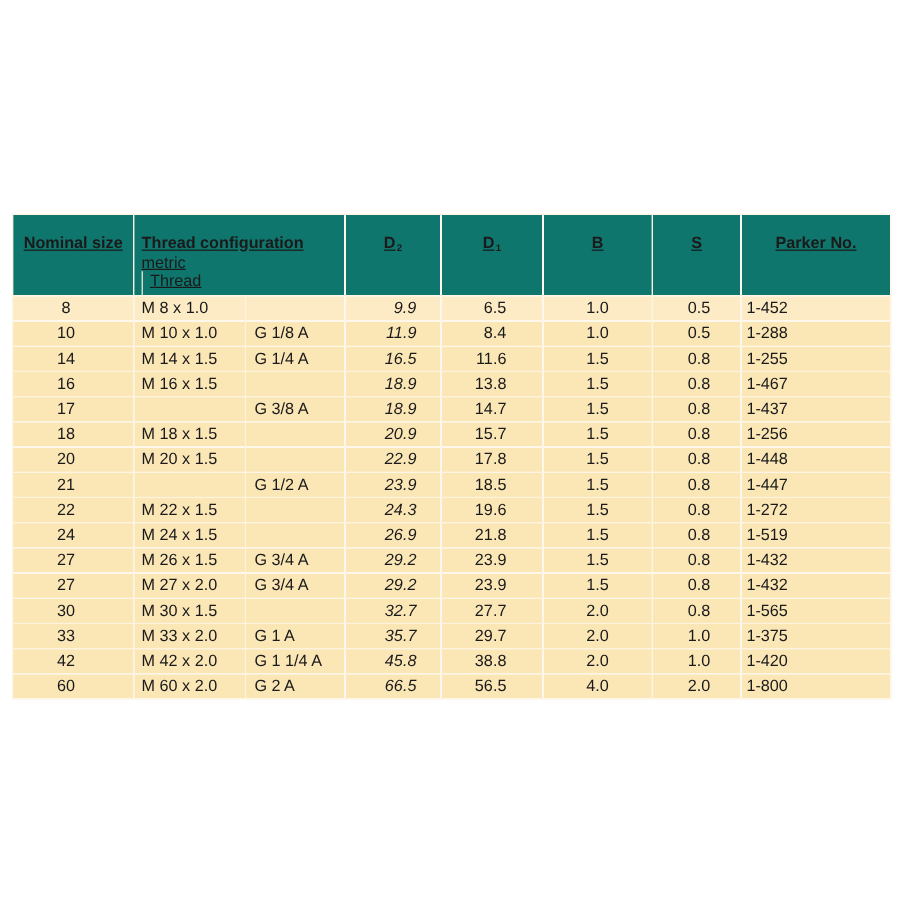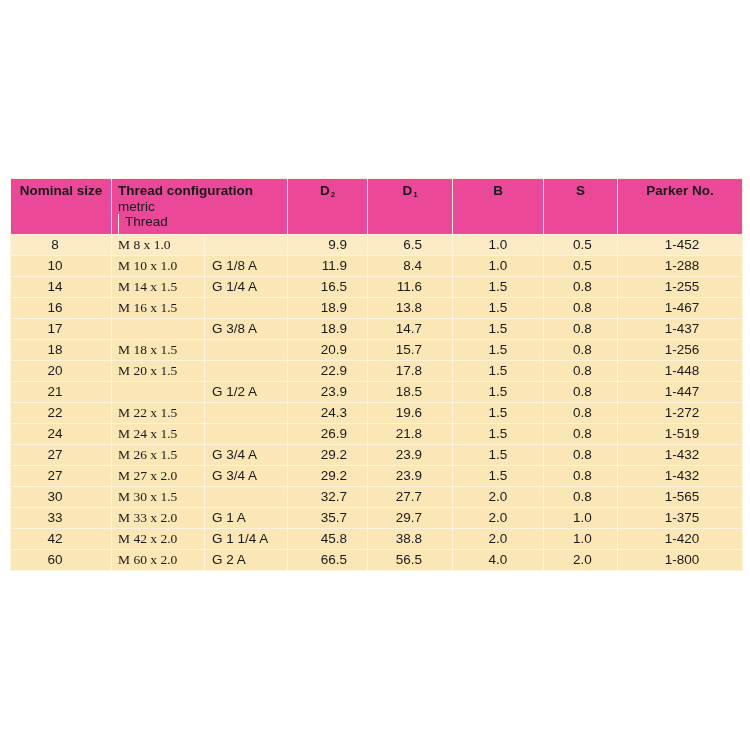--- a/index.html
+++ b/index.html
@@ -24,27 +24,28 @@
       table-layout: fixed;
       font-size: 13.5px;
     }
     .spec-table th, .spec-table td {
       border: 1.5px solid #fdf3df;
       padding: 0;
       overflow: hidden;
       white-space: nowrap;
     }
     .spec-table thead th {
-      background: #ec4899;
+      background: #0f766e;
       font-weight: bold;
       height: 40px;
       vertical-align: top;
-      padding-top: 4px;
+      padding-top: 16px;
       text-align: center;
       font-size: 13.5px;
+      text-decoration: underline;
     }
     .spec-table thead th.thread {
       text-align: left;
       padding-left: 6px;
       position: relative;
     }
     .thread-title {
       display: block;
       font-weight: bold;
     }
@@ -66,27 +67,27 @@
     }
     .spec-table tbody td {
       background: #fbe6b6;
       height: 20px;
       line-height: 20px;
     }
     .spec-table tbody tr:first-child td {
       background: #fcebc4;
     }
     .c-nom { text-align: center; padding-right: 12px !important; }
-    .c-metric { text-align: left; padding-left: 6px !important; font-family: Liberation Serif, serif; }
+    .c-metric { text-align: left; padding-left: 6px !important; }
     .c-inch { text-align: left; padding-left: 7px !important; }
-    .c-d2 { text-align: right; padding-right: 20px !important; }
+    .c-d2 { text-align: right; padding-right: 20px !important; font-style: italic; }
     .c-d1 { text-align: right; padding-right: 30px !important; }
     .c-b { text-align: center; padding-right: 0 !important; }
     .c-s { text-align: center; padding-left: 4px !important; }
-    .c-pn { text-align: center; padding-left: 4px !important; }
+    .c-pn { padding-left: 4px !important; }
     sub {
       font-size: 8px;
       vertical-align: -2px;
       margin-left: 1px;
     }
   </style>
 </head>
 <body>
 
 <table class="spec-table">

